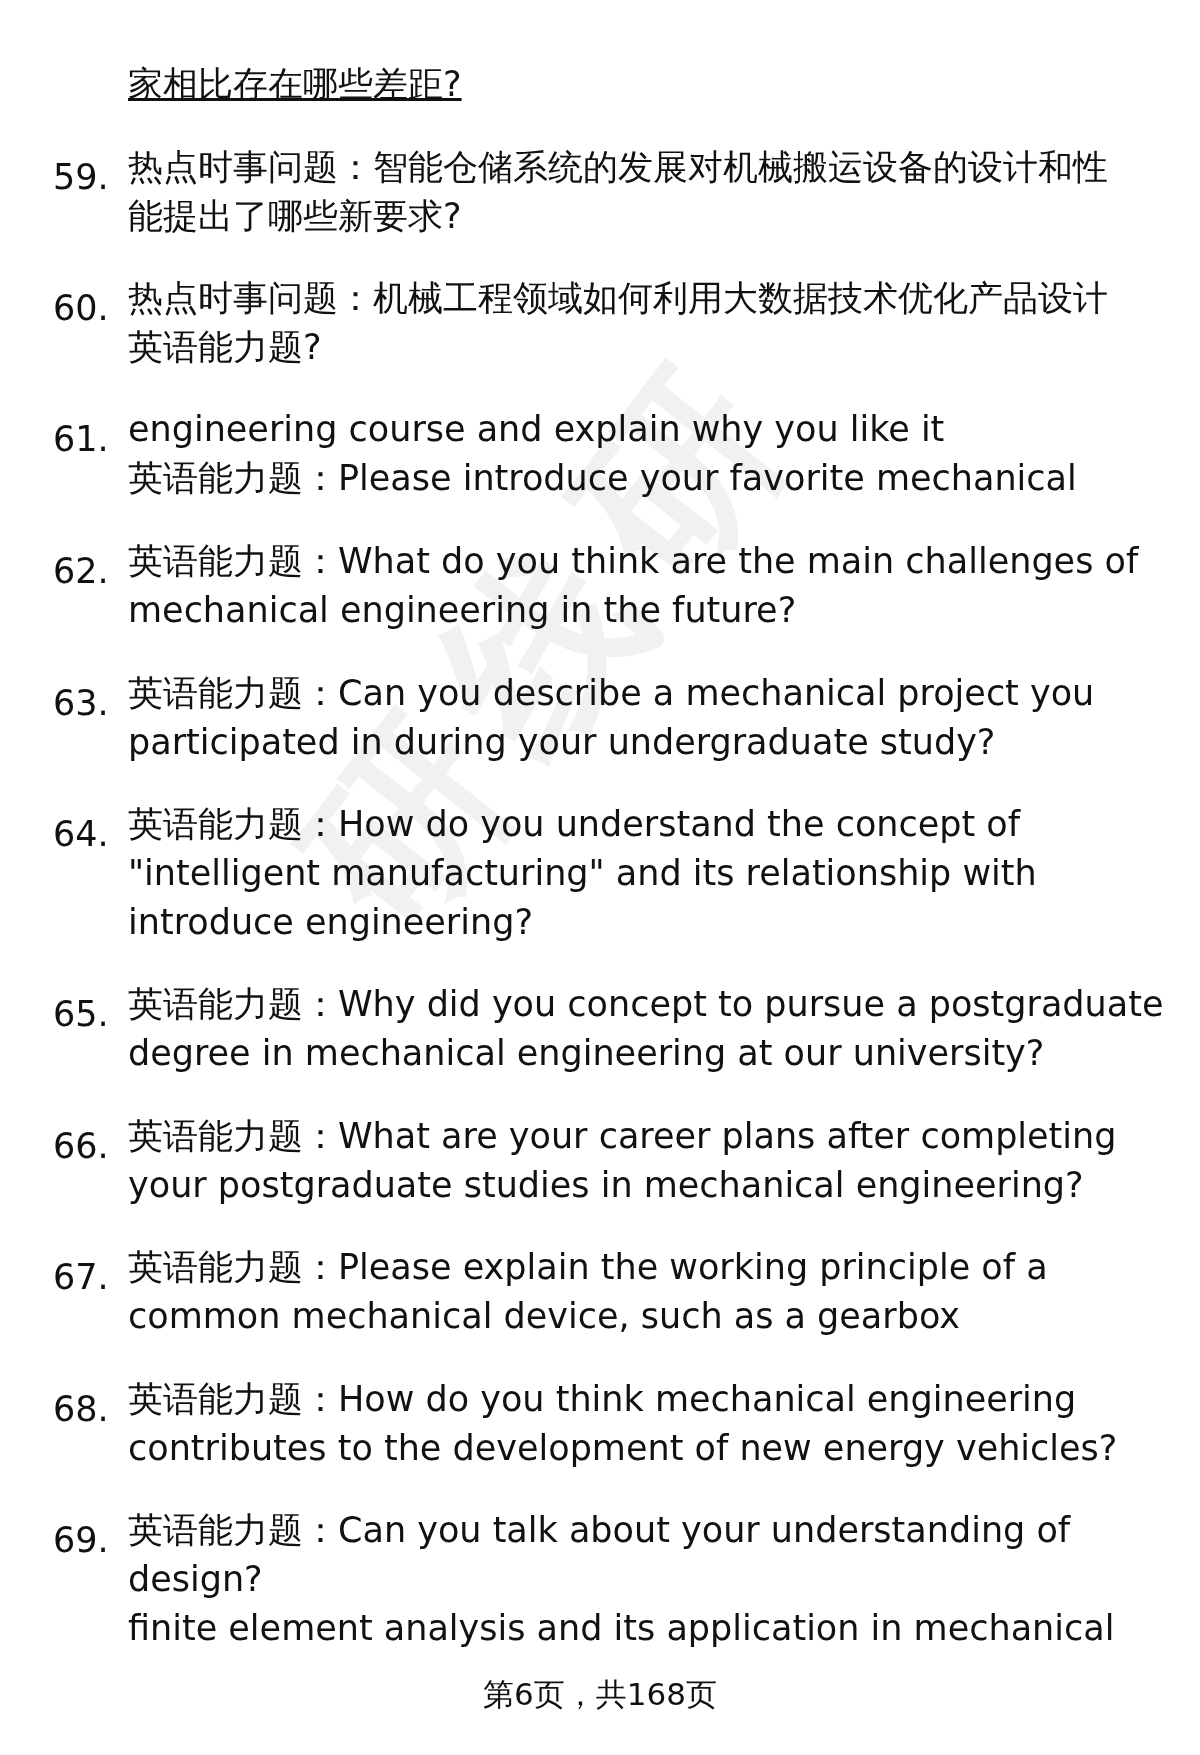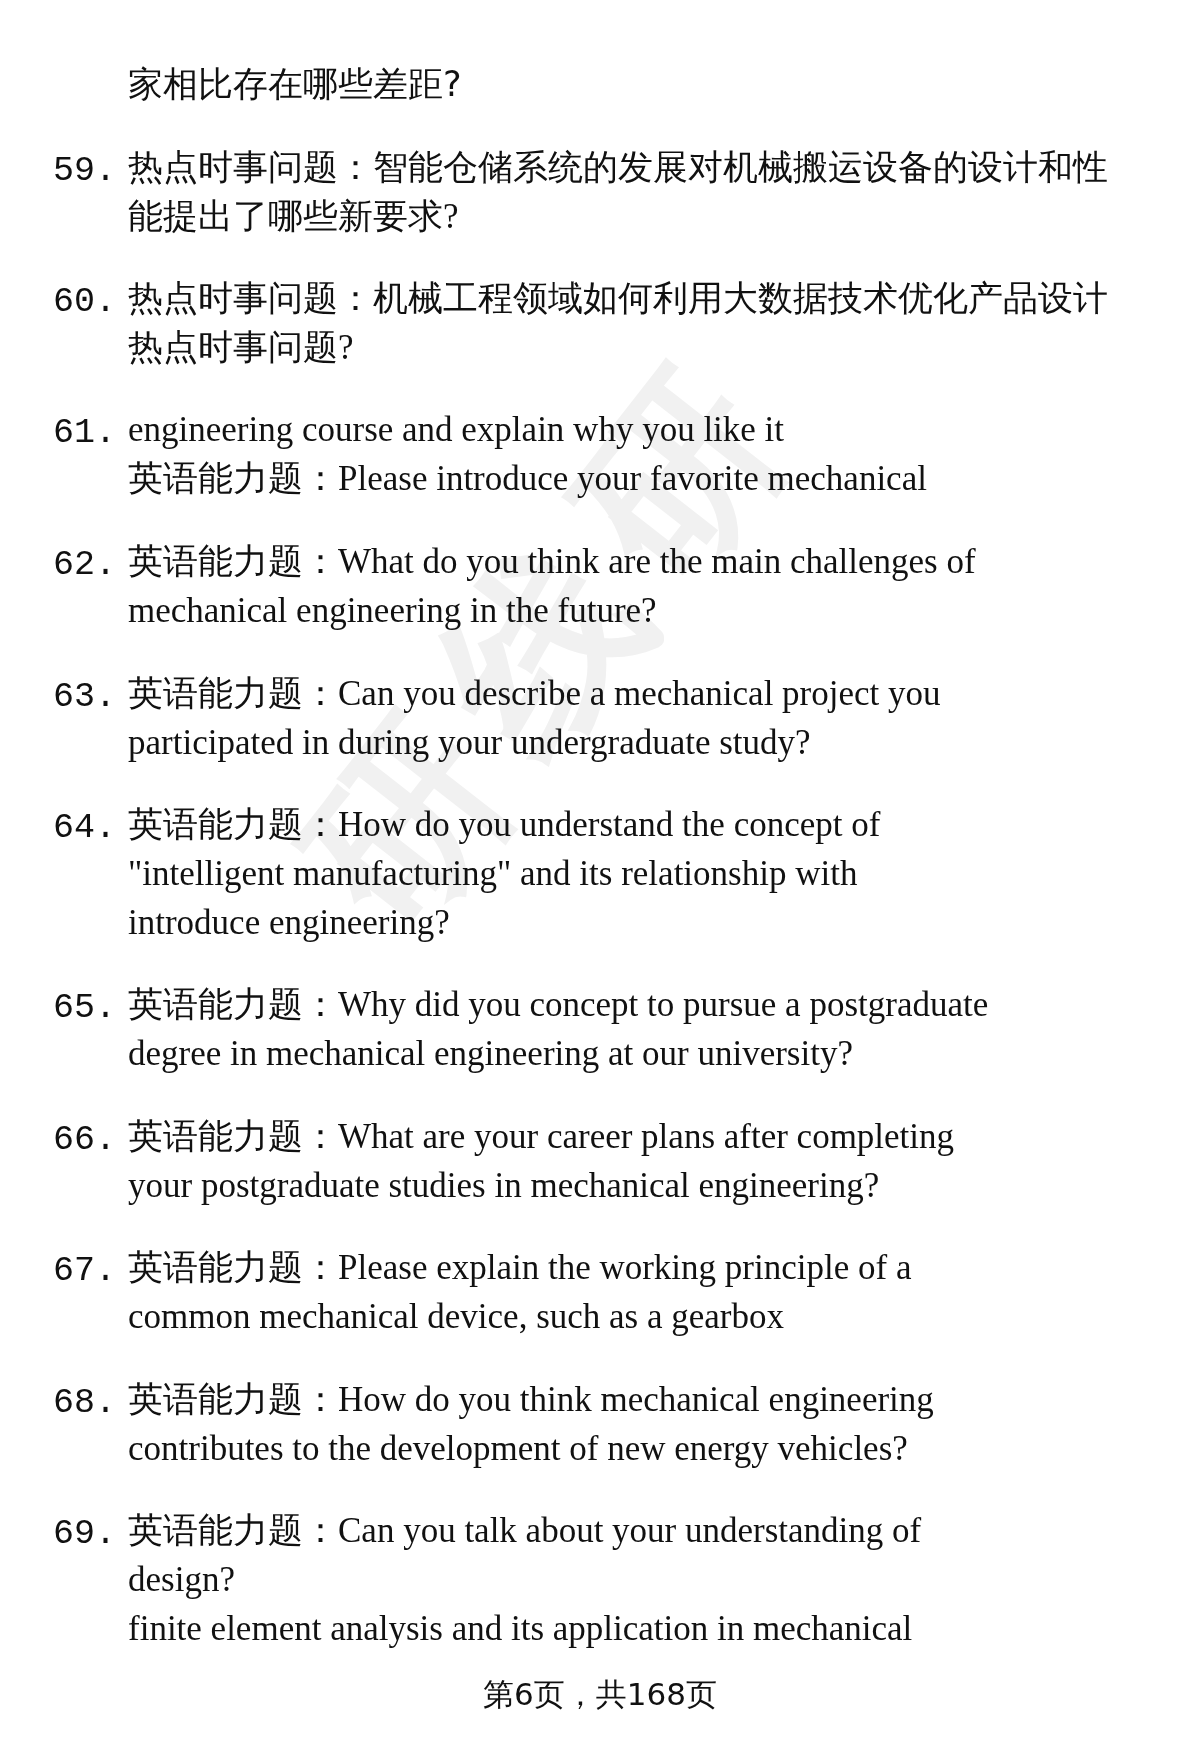--- a/index.html
+++ b/index.html
@@ -4,25 +4,25 @@
 <style>
   html, body { margin: 0; padding: 0; background: #ffffff; }
   body { width: 1200px; height: 1755px; position: relative; overflow: hidden;
          font-family: "DejaVu Sans", "Liberation Sans", sans-serif; color: #111111; }
   .page { position: absolute; left: 0; top: 0; width: 1200px; height: 1755px; }
   .watermark { position: absolute; left: 250px; top: 820px; transform: rotate(-52deg);
                transform-origin: left top; font-size: 190px; font-weight: bold;
                color: #f1f1f1; letter-spacing: 30px; white-space: nowrap;
                pointer-events: none; z-index: 0; }
   .content { position: absolute; left: 0; top: 0; width: 1200px; z-index: 1; }
-  .cont-line { position: absolute; left: 128px; top: 60px; font-size: 35px; line-height: 49px; white-space: nowrap; }
+  .cont-line { position: absolute; left: 128px; top: 60px; font-size: 35px; line-height: 49px; white-space: nowrap; text-decoration: underline; }
   .item { position: absolute; left: 0; width: 1200px; }
-  .num { position: absolute; left: 53px; top: 4px; font-size: 35px; line-height: 49px; font-family: Liberation Mono, monospace; }
+  .num { position: absolute; left: 53px; top: 10px; font-size: 35px; line-height: 49px; }
   .text { position: absolute; left: 128px; top: 0; width: 1020px; font-size: 35px; line-height: 49px; }
-  .text .line { display: block; white-space: nowrap; font-family: Liberation Serif, serif; }
+  .text .line { display: block; white-space: nowrap; }
   .footer { position: absolute; left: 0; top: 1674px; width: 1200px; text-align: center;
             font-size: 31px; line-height: 40px; }
 </style>
 </head>
 <body>
 
 <div class="page">
   <div class="watermark">研线研</div>
 
   <div class="content">
@@ -33,21 +33,21 @@
       <div class="text">
         <span class="line">热点时事问题：智能仓储系统的发展对机械搬运设备的设计和性</span>
         <span class="line">能提出了哪些新要求?</span>
       </div>
     </div>
 
     <div class="item" style="top:274px">
       <span class="num">60.</span>
       <div class="text">
         <span class="line">热点时事问题：机械工程领域如何利用大数据技术优化产品设计</span>
-        <span class="line">热点时事问题?</span>
+        <span class="line">英语能力题?</span>
       </div>
     </div>
 
     <div class="item" style="top:405px">
       <span class="num">61.</span>
       <div class="text">
         <span class="line">engineering course and explain why you like it</span>
         <span class="line">英语能力题：Please introduce your favorite mechanical</span>
       </div>
     </div>

